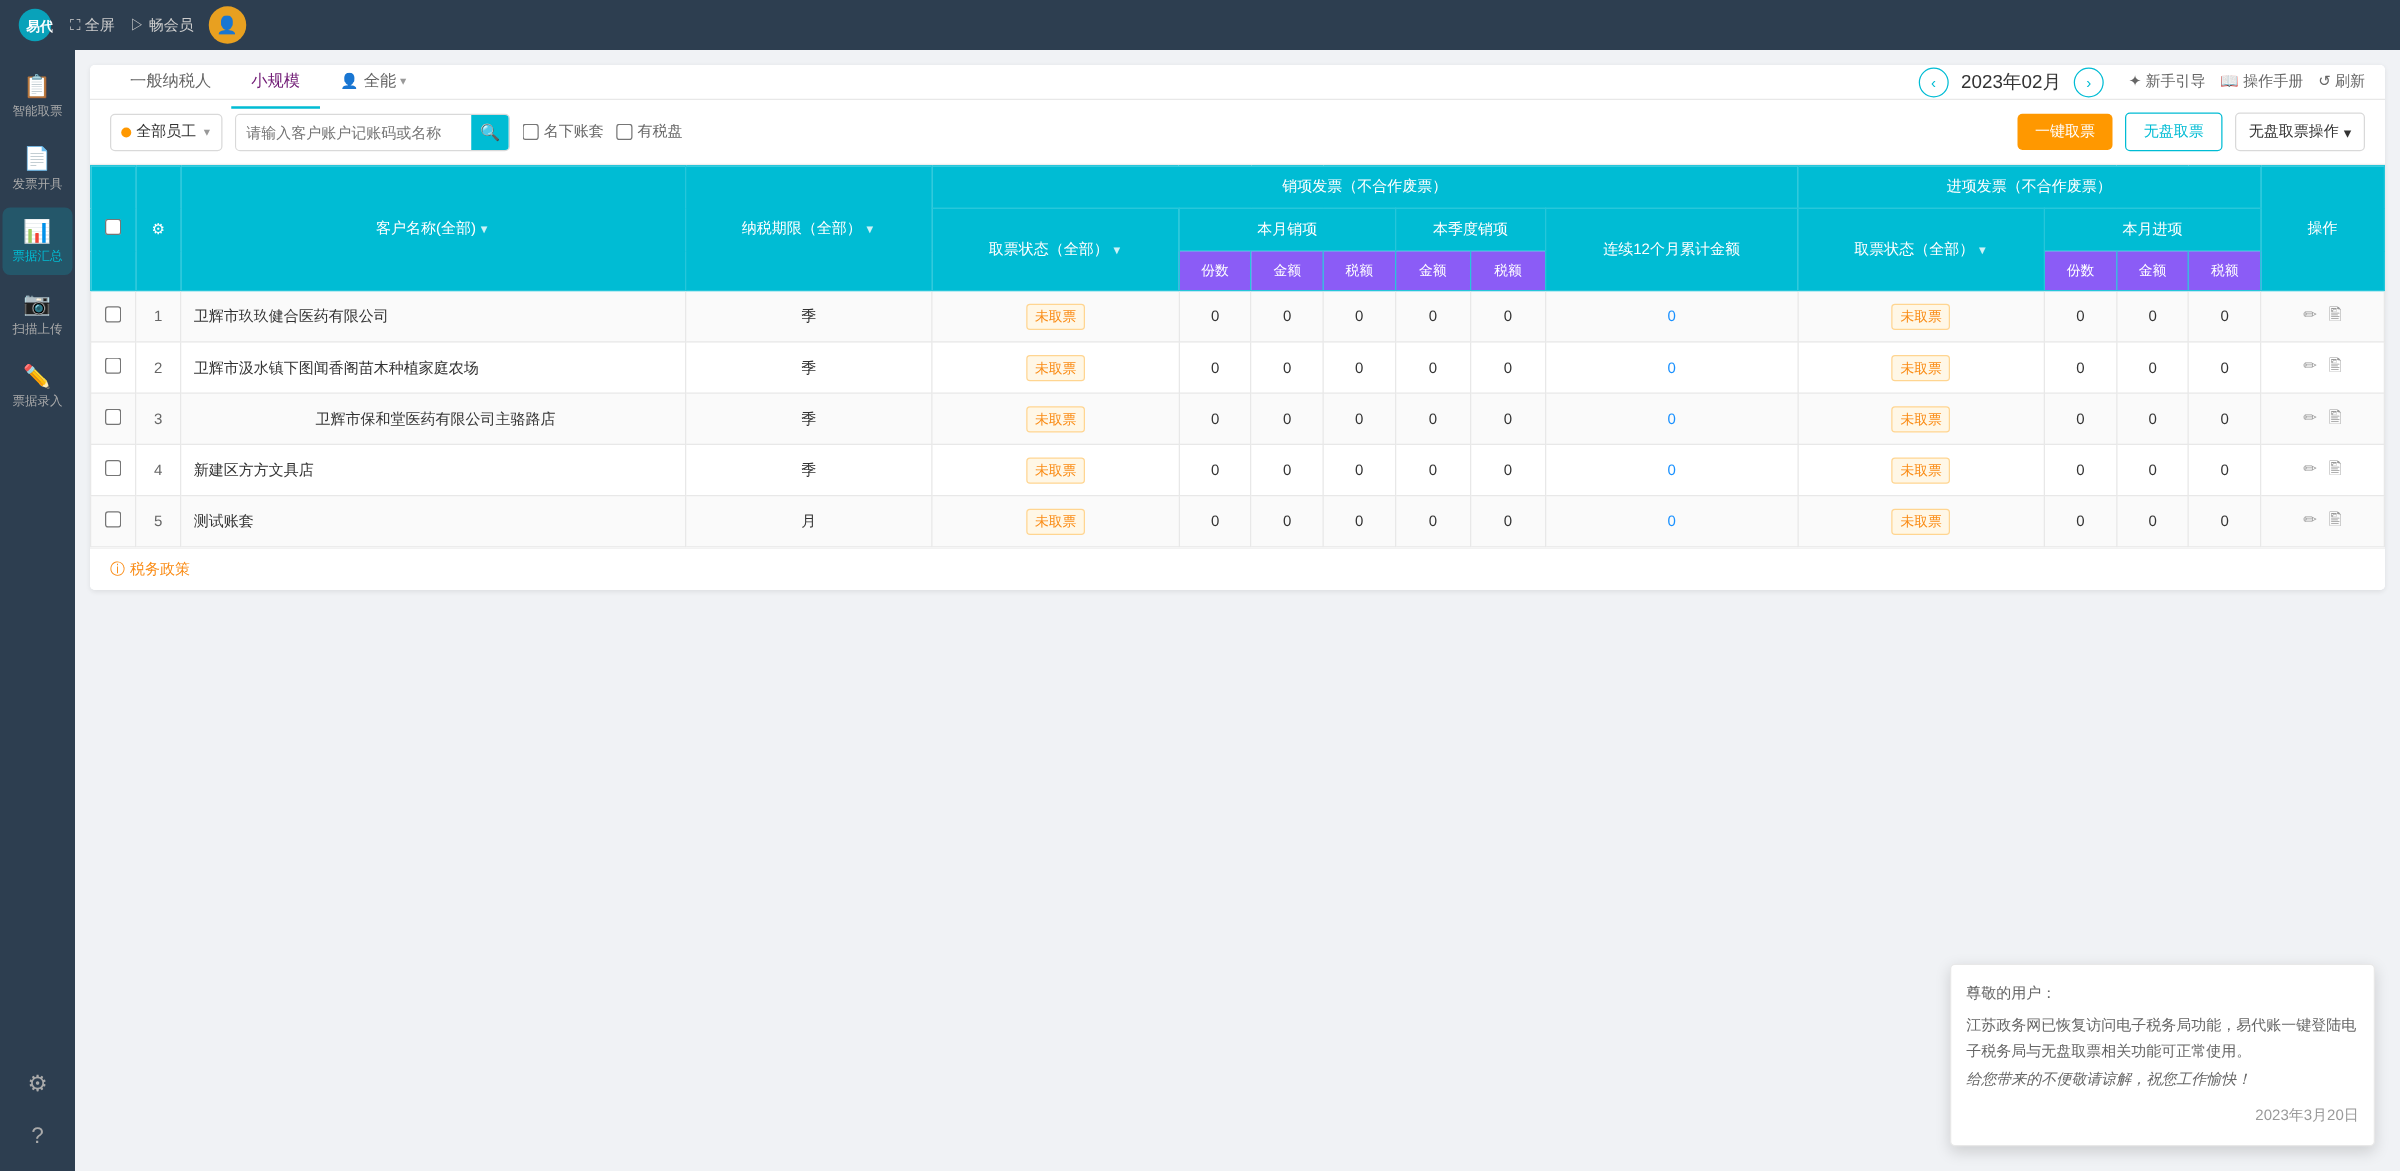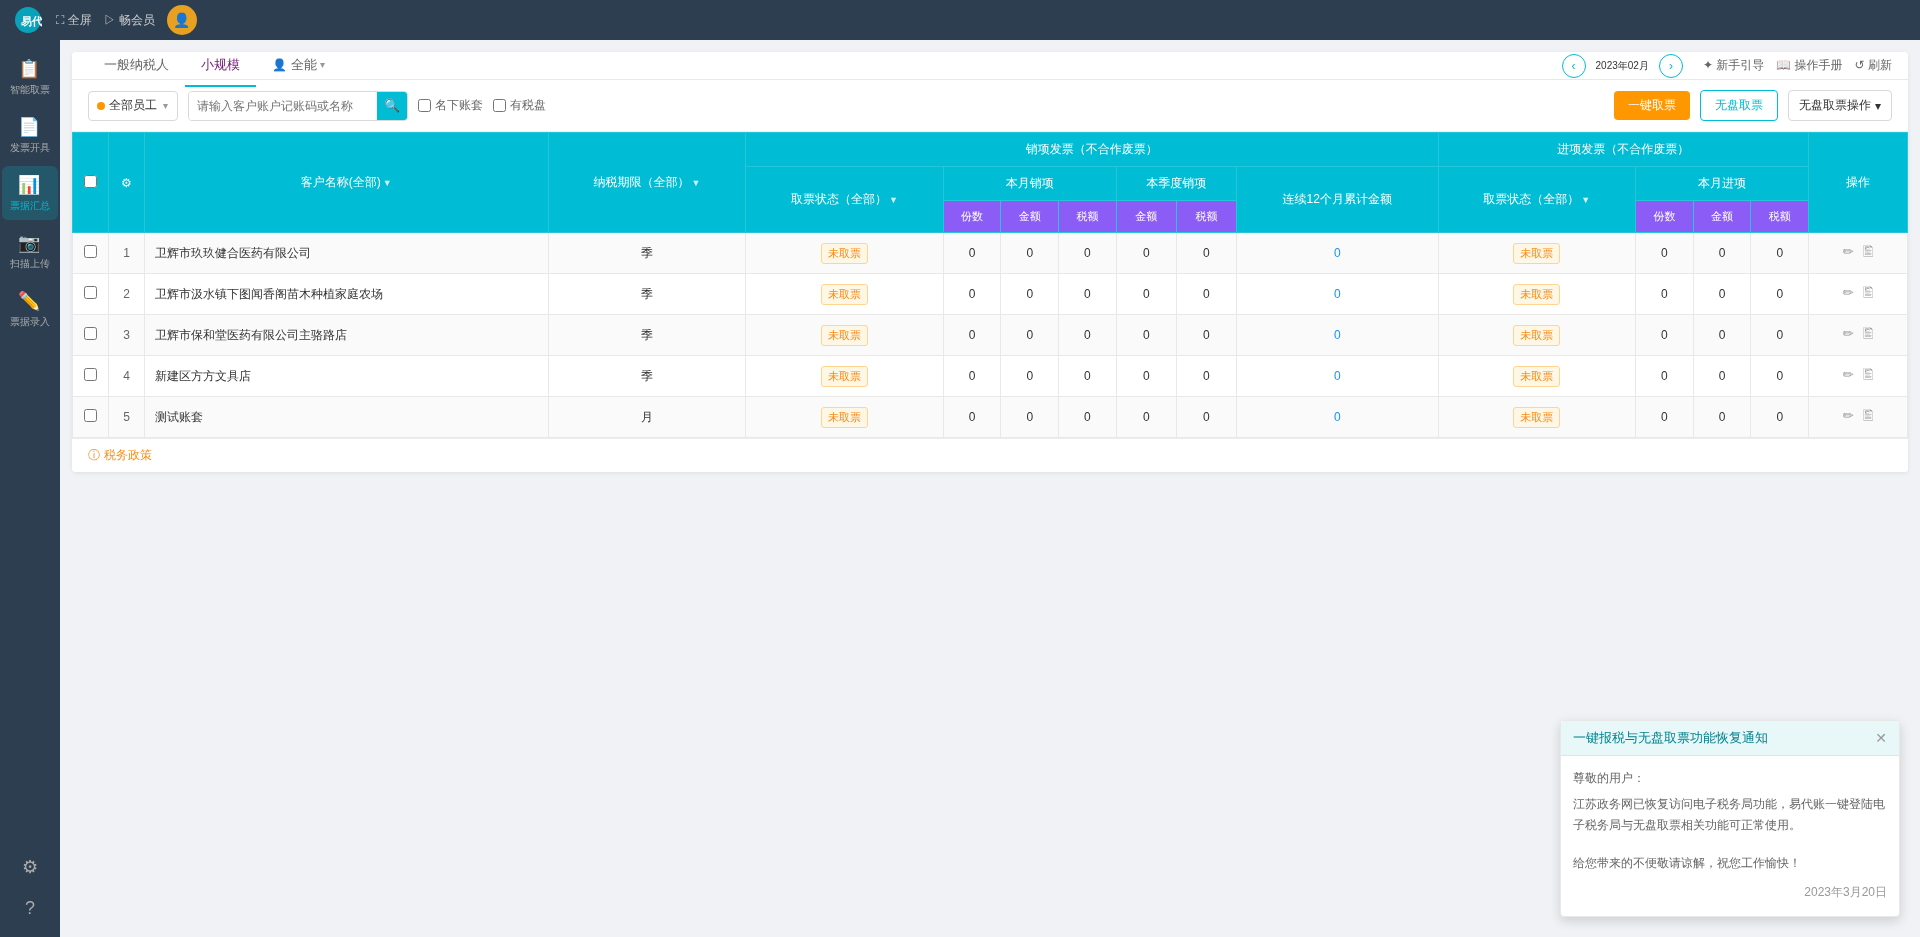--- a/index.html
+++ b/index.html
@@ -140,21 +140,21 @@
     .date-nav .date-btn {
       width: 24px; height: 24px;
       border-radius: 50%;
       border: 1px solid #00bcd4;
       background: none;
       cursor: pointer;
       color: #00bcd4;
       display: flex; align-items: center; justify-content: center;
       font-size: 12px;
     }
-    .date-nav .date-label { font-size: 10px; font-weight: 500; color: #333; }
+    .date-nav .date-label { font-size: 15px; font-weight: 500; color: #333; }
     .sub-tabs-right {
       display: flex;
       align-items: center;
       gap: 12px;
       font-size: 12px;
       color: #666;
     }
     .sub-tabs-right span { cursor: pointer; white-space: nowrap; }
 
     
@@ -595,21 +595,21 @@
       <td>
         <button class="action-btn" title="编辑">✏</button>
         <button class="action-btn" title="查看">🖺</button>
       </td>
     </tr>
             <tr>
       <td class="checkbox-col">
         <input type="checkbox" style="">
       </td>
       <td><span class="row-num">3</span></td>
-      <td style="text-align:left;padding-left:10px;">卫辉市保和堂医药有限公司主骆路店</td>
+      <td style="text-align:center;padding-left:10px;">卫辉市保和堂医药有限公司主骆路店</td>
       <td>季</td>
       <td>
         <span class="status-tag status-untaken">未取票</span>
       </td>
       <td>0</td>
       <td>0</td>
       <td>0</td>
       <td>0</td>
       <td>0</td>
       <td><span class="link-blue">0</span></td>
@@ -683,23 +683,19 @@
     </div>
 
     <div class="bottom-bar">
       <span>ⓘ</span>
       <span>税务政策</span>
     </div>
   </div>
 </div>
 
 <div class="notification-panel">
-  <div class="notif-header">
-    <span>一键报税与无盘取票功能恢复通知</span>
-    <button class="notif-close">✕</button>
-  </div>
   <div class="notif-body">
     <div>尊敬的用户：</div>
     <div style="margin-top:4px;">江苏政务网已恢复访问电子税务局功能，易代账一键登陆电子税务局与无盘取票相关功能可正常使用。</div>
-    <div style="margin-top:16px;">给您带来的不便敬请谅解，祝您工作愉快！</div>
+    <div style="margin-top:0;font-style:italic;">给您带来的不便敬请谅解，祝您工作愉快！</div>
     <div style="margin-top:8px; text-align:right; color:#999;">2023年3月20日</div>
   </div>
 </div>
 
 </body></html>

